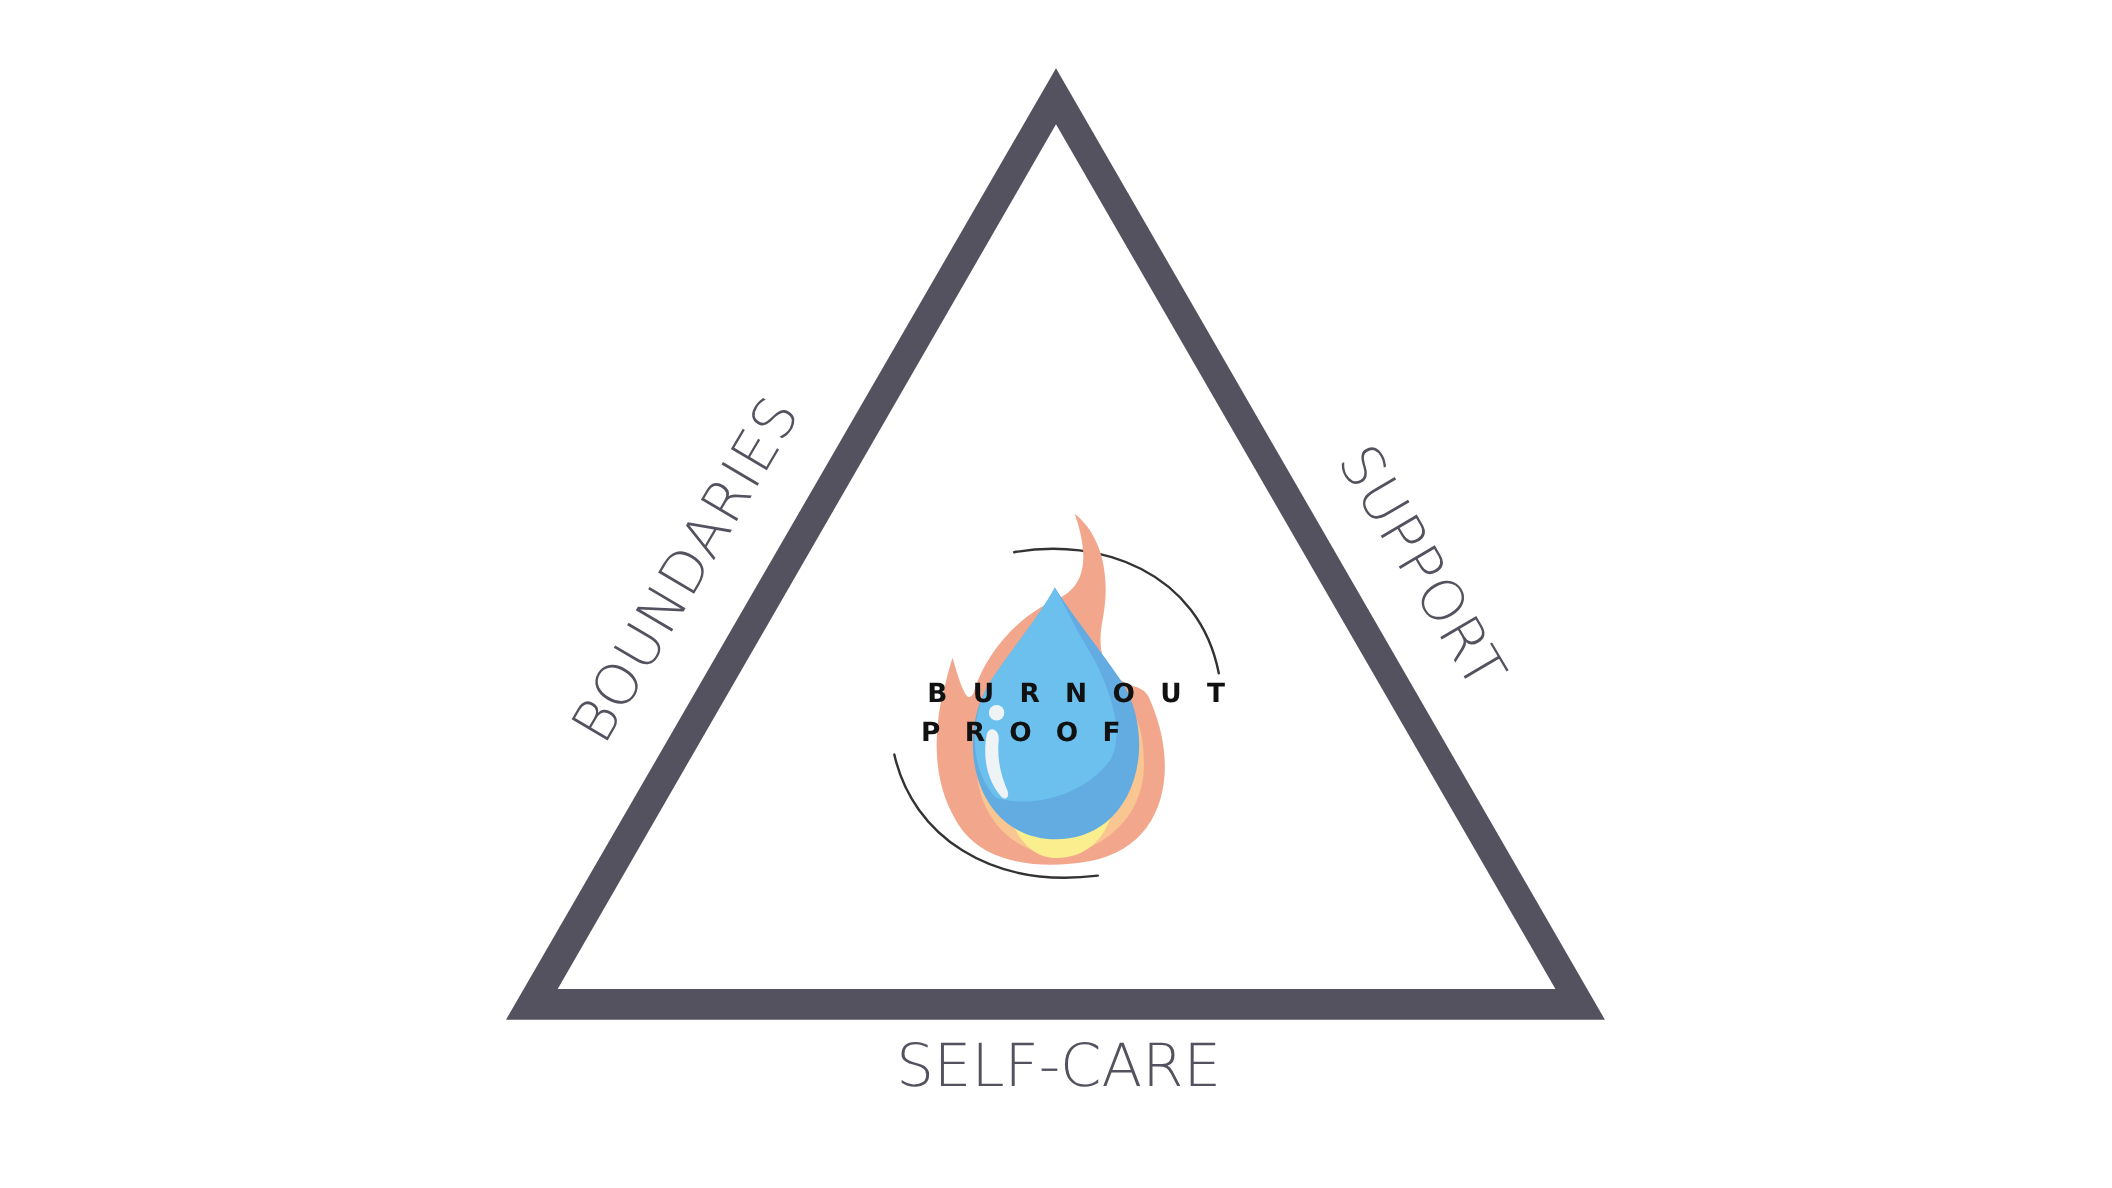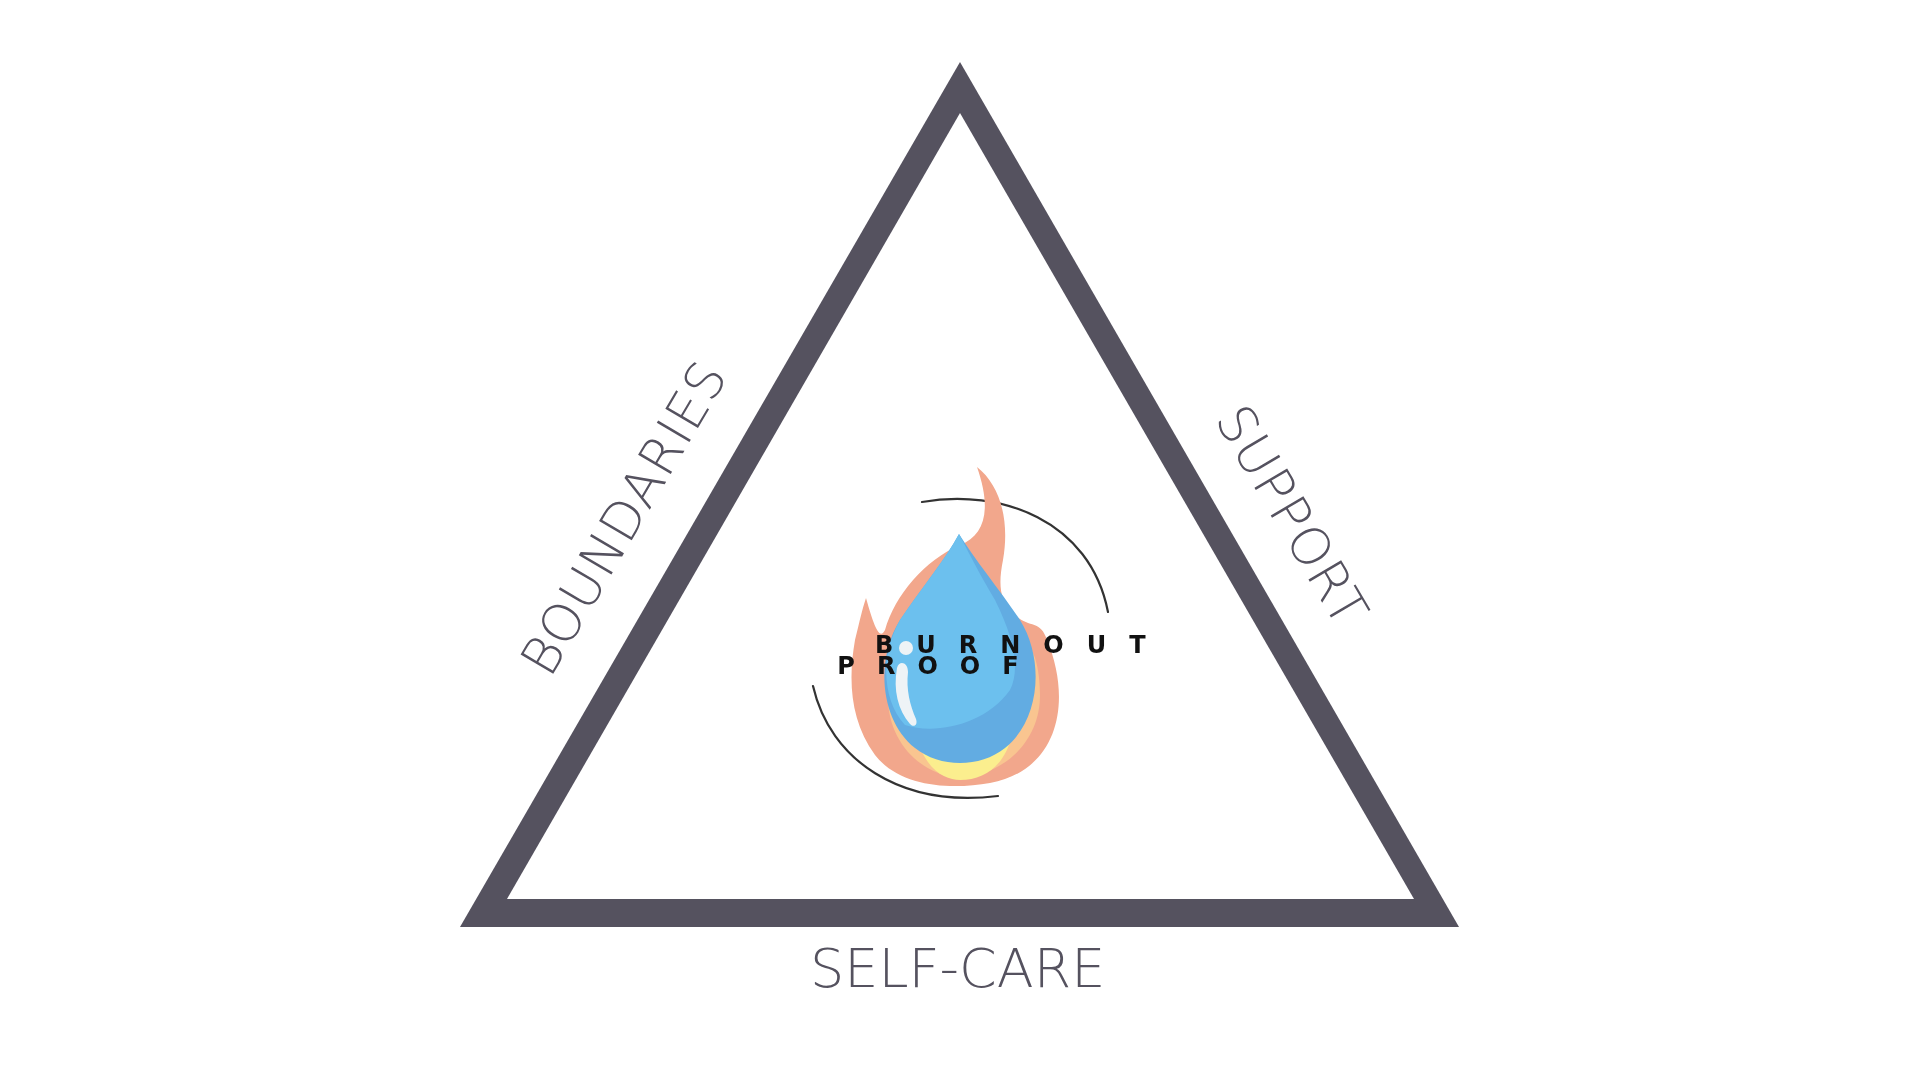--- a/index.html
+++ b/index.html
@@ -8,34 +8,34 @@
   .label {
     position: absolute;
     color: #55525f;
     font-family: "DejaVu Sans", sans-serif;
     font-weight: 200;
     letter-spacing: 1px;
     white-space: nowrap;
     line-height: 1;
     transform-origin: center center;
   }
-  .label-bottom { left: 810px; top: 942px; width: 300px; text-align: left; font-size: 54px; letter-spacing: 0px; }
+  .label-bottom { left: 810px; top: 942px; width: 300px; text-align: right; font-size: 54px; letter-spacing: 0px; }
   .label-left { left: 424px; top: 492px; width: 400px; text-align: center; font-size: 52px; transform: rotate(-59.5deg); }
   .label-right { left: 1142px; top: 490px; width: 300px; text-align: center; font-size: 52px; transform: rotate(59.5deg); }
   .logo-text {
     position: absolute;
     color: #111111;
     font-family: "DejaVu Sans", sans-serif;
     font-weight: bold;
     font-size: 24px;
     line-height: 1;
     white-space: nowrap;
     text-align: center;
   }
-  .logo-line1 { left: 852px; top: 618px; width: 290px; letter-spacing: 23px; padding-left: 23px; box-sizing: border-box; margin-top: 15px; }
+  .logo-line1 { left: 820px; top: 618px; width: 290px; letter-spacing: 23px; padding-left: 23px; box-sizing: border-box; }
   .logo-line2 { left: 808px; top: 654px; width: 240px; letter-spacing: 22px; padding-left: 22px; box-sizing: border-box; }
 </style>
 </head>
 <body>
 
 <div class="stage">
   <svg width="1920" height="1080" viewBox="0 0 1920 1080" xmlns="http://www.w3.org/2000/svg">
 
     <g>
       <polygon points="960,62 1459,927 460,927" fill="#55525f"></polygon>

